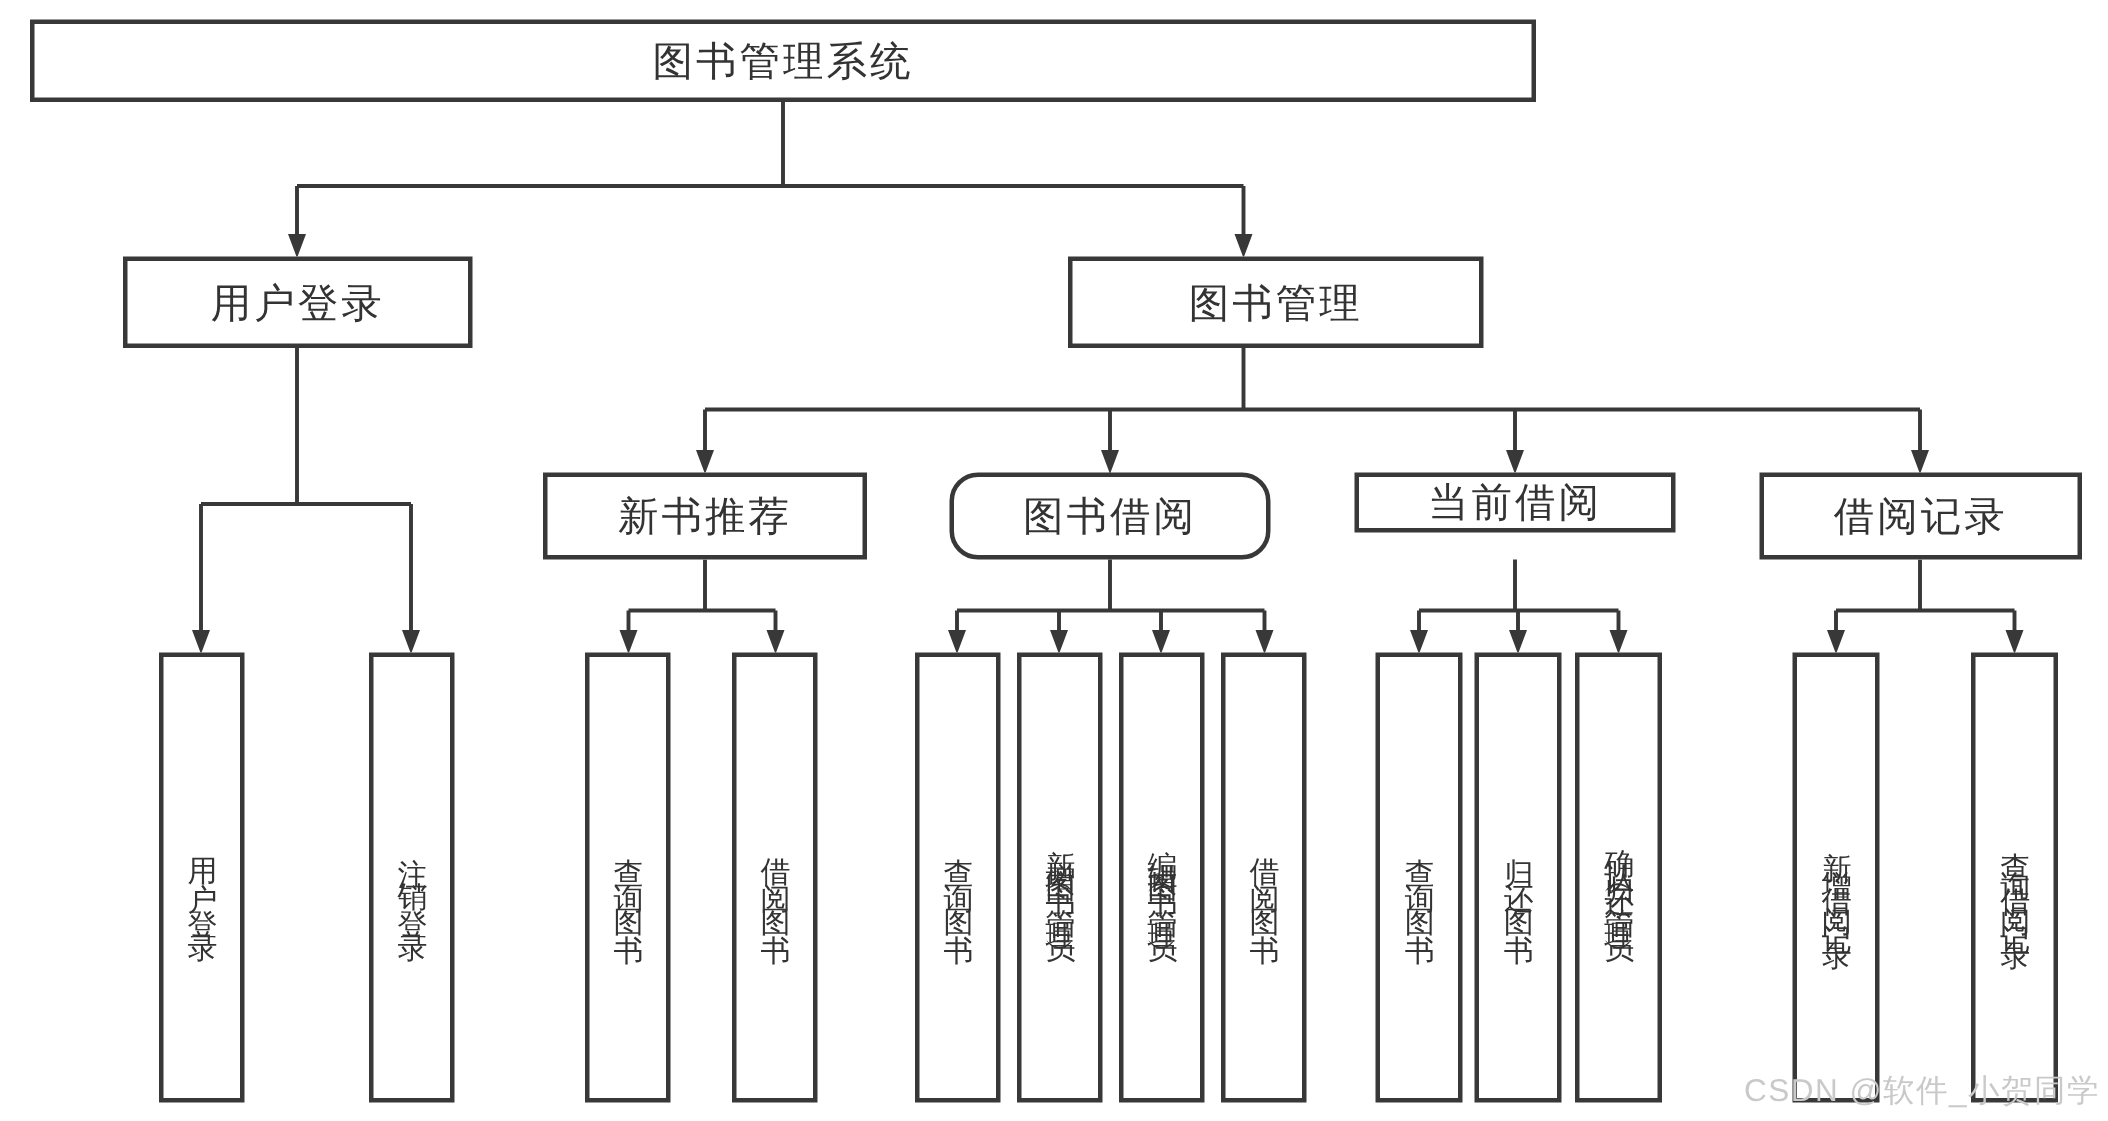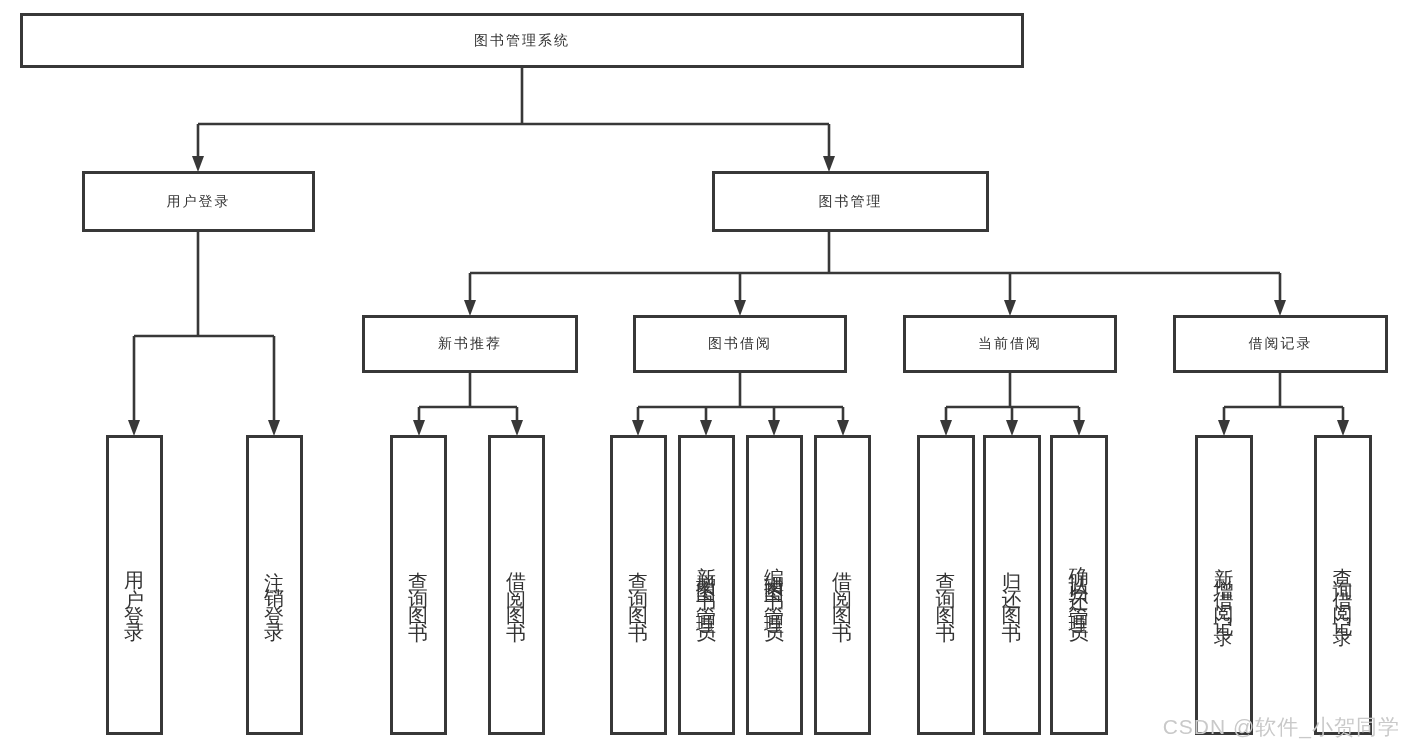--- a/index.html
+++ b/index.html
@@ -13,21 +13,21 @@
   .box{
     position:absolute;
     box-sizing:border-box;
     border:3px solid #383838;
     background:#ffffff;
     display:flex;
     align-items:center;
     justify-content:center;
     color:#333333;
   }
-  .h{font-size:14px;letter-spacing:2px;white-space:nowrap;}
+  .h{font-size:27px;letter-spacing:2px;white-space:nowrap;}
   .v{
     writing-mode:vertical-rl;
     font-size:20px;
     line-height:1;
   }
   .s4{letter-spacing:17px;padding-top:9px;}
   .s6{letter-spacing:12px;padding-top:6px;}
   .s9{letter-spacing:8px;padding-top:4px;}
   #connectors{
     position:absolute;left:0;top:0;
@@ -81,22 +81,22 @@
     <polygon points="1218,420 1230,420 1224,436"></polygon>
     <polygon points="1337,420 1349,420 1343,436"></polygon>
   </svg>
 
   <div class="box h" style="left:20px;top:13px;width:1004px;height:55px;">图书管理系统</div>
 
   <div class="box h" style="left:82px;top:171px;width:233px;height:61px;">用户登录</div>
   <div class="box h" style="left:712px;top:171px;width:277px;height:61px;">图书管理</div>
 
   <div class="box h" style="left:362px;top:315px;width:216px;height:58px;text-align:right;">新书推荐</div>
-  <div class="box h" style="left:633px;top:315px;width:214px;height:58px;">图书借阅</div>
-  <div class="box h" style="left:903px;top:315px;width:214px;height:58px;">当前借阅</div>
+  <div class="box h" style="left:633px;top:315px;width:214px;height:58px;border-radius:19px;">图书借阅</div>
+  <div class="box h" style="left:903px;top:315px;width:214px;height:40px;">当前借阅</div>
   <div class="box h" style="left:1173px;top:315px;width:215px;height:58px;text-align:center;">借阅记录</div>
 
   <div class="box v s4" style="left:106px;top:435px;width:57px;height:300px;">用户登录</div>
   <div class="box v s4" style="left:246px;top:435px;width:57px;height:300px;">注销登录</div>
 
   <div class="box v s4" style="left:390px;top:435px;width:57px;height:300px;">查询图书</div>
   <div class="box v s4" style="left:488px;top:435px;width:57px;height:300px;">借阅图书</div>
 
   <div class="box v s4" style="left:610px;top:435px;width:57px;height:300px;">查询图书</div>
   <div class="box v s9" style="left:678px;top:435px;width:57px;height:300px;">新增图书（管理员）</div>

